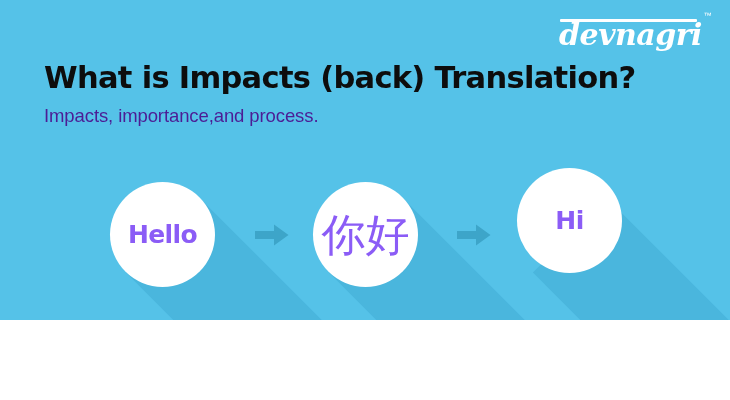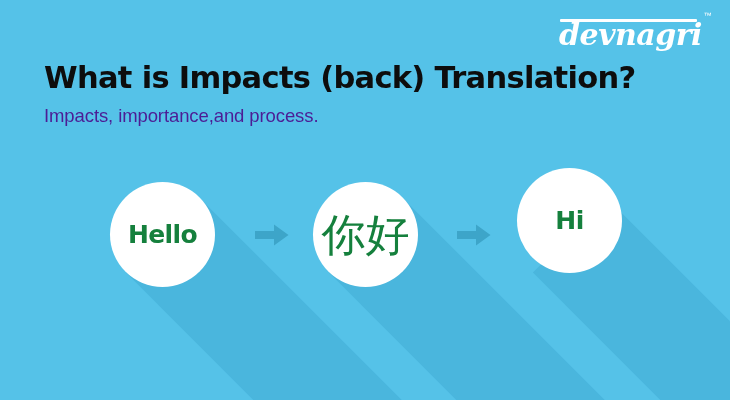--- a/index.html
+++ b/index.html
@@ -7,21 +7,21 @@
     padding: 0;
   }
   body {
     font-family: "Liberation Sans", sans-serif;
     background: #ffffff;
   }
 
   #banner {
     position: relative;
     width: 730px;
-    height: 400px;
+    height: 320px;
     overflow: hidden;
     background: #55c2e8;
   }
 
   
   #logo {
     position: absolute;
     top: 14px;
     right: 28px;
     text-align: right;
@@ -119,21 +119,21 @@
     background: #ffffff;
     display: flex;
     align-items: center;
     justify-content: center;
   }
   .node-label {
     font-family: "DejaVu Sans", "Liberation Sans", sans-serif;
     font-weight: 700;
     font-size: 25px;
     letter-spacing: -0.6px;
-    color: #15803d;
+    color: #8b5cf6;
     line-height: 1;
   }
   .node-label.cjk {
     font-family: "DejaVu Serif", "Liberation Serif", serif;
     font-weight: 400;
     font-size: 44px;
     letter-spacing: 0px;
   }
 
   .arrow {

